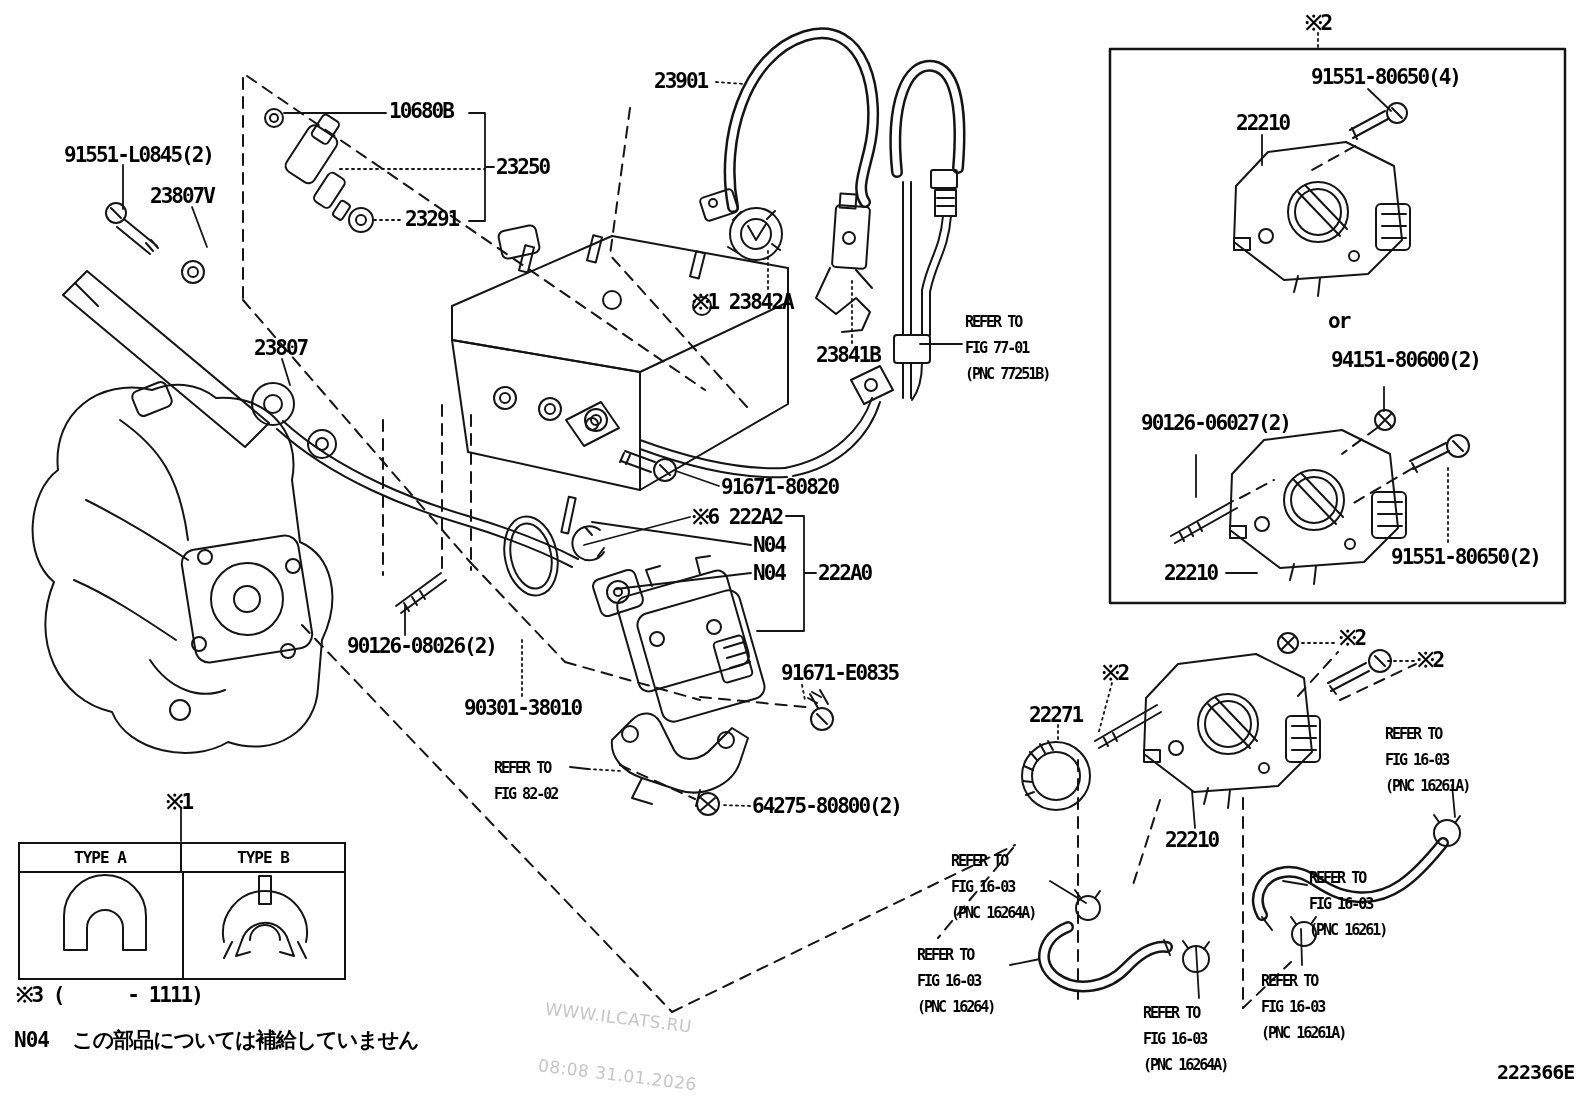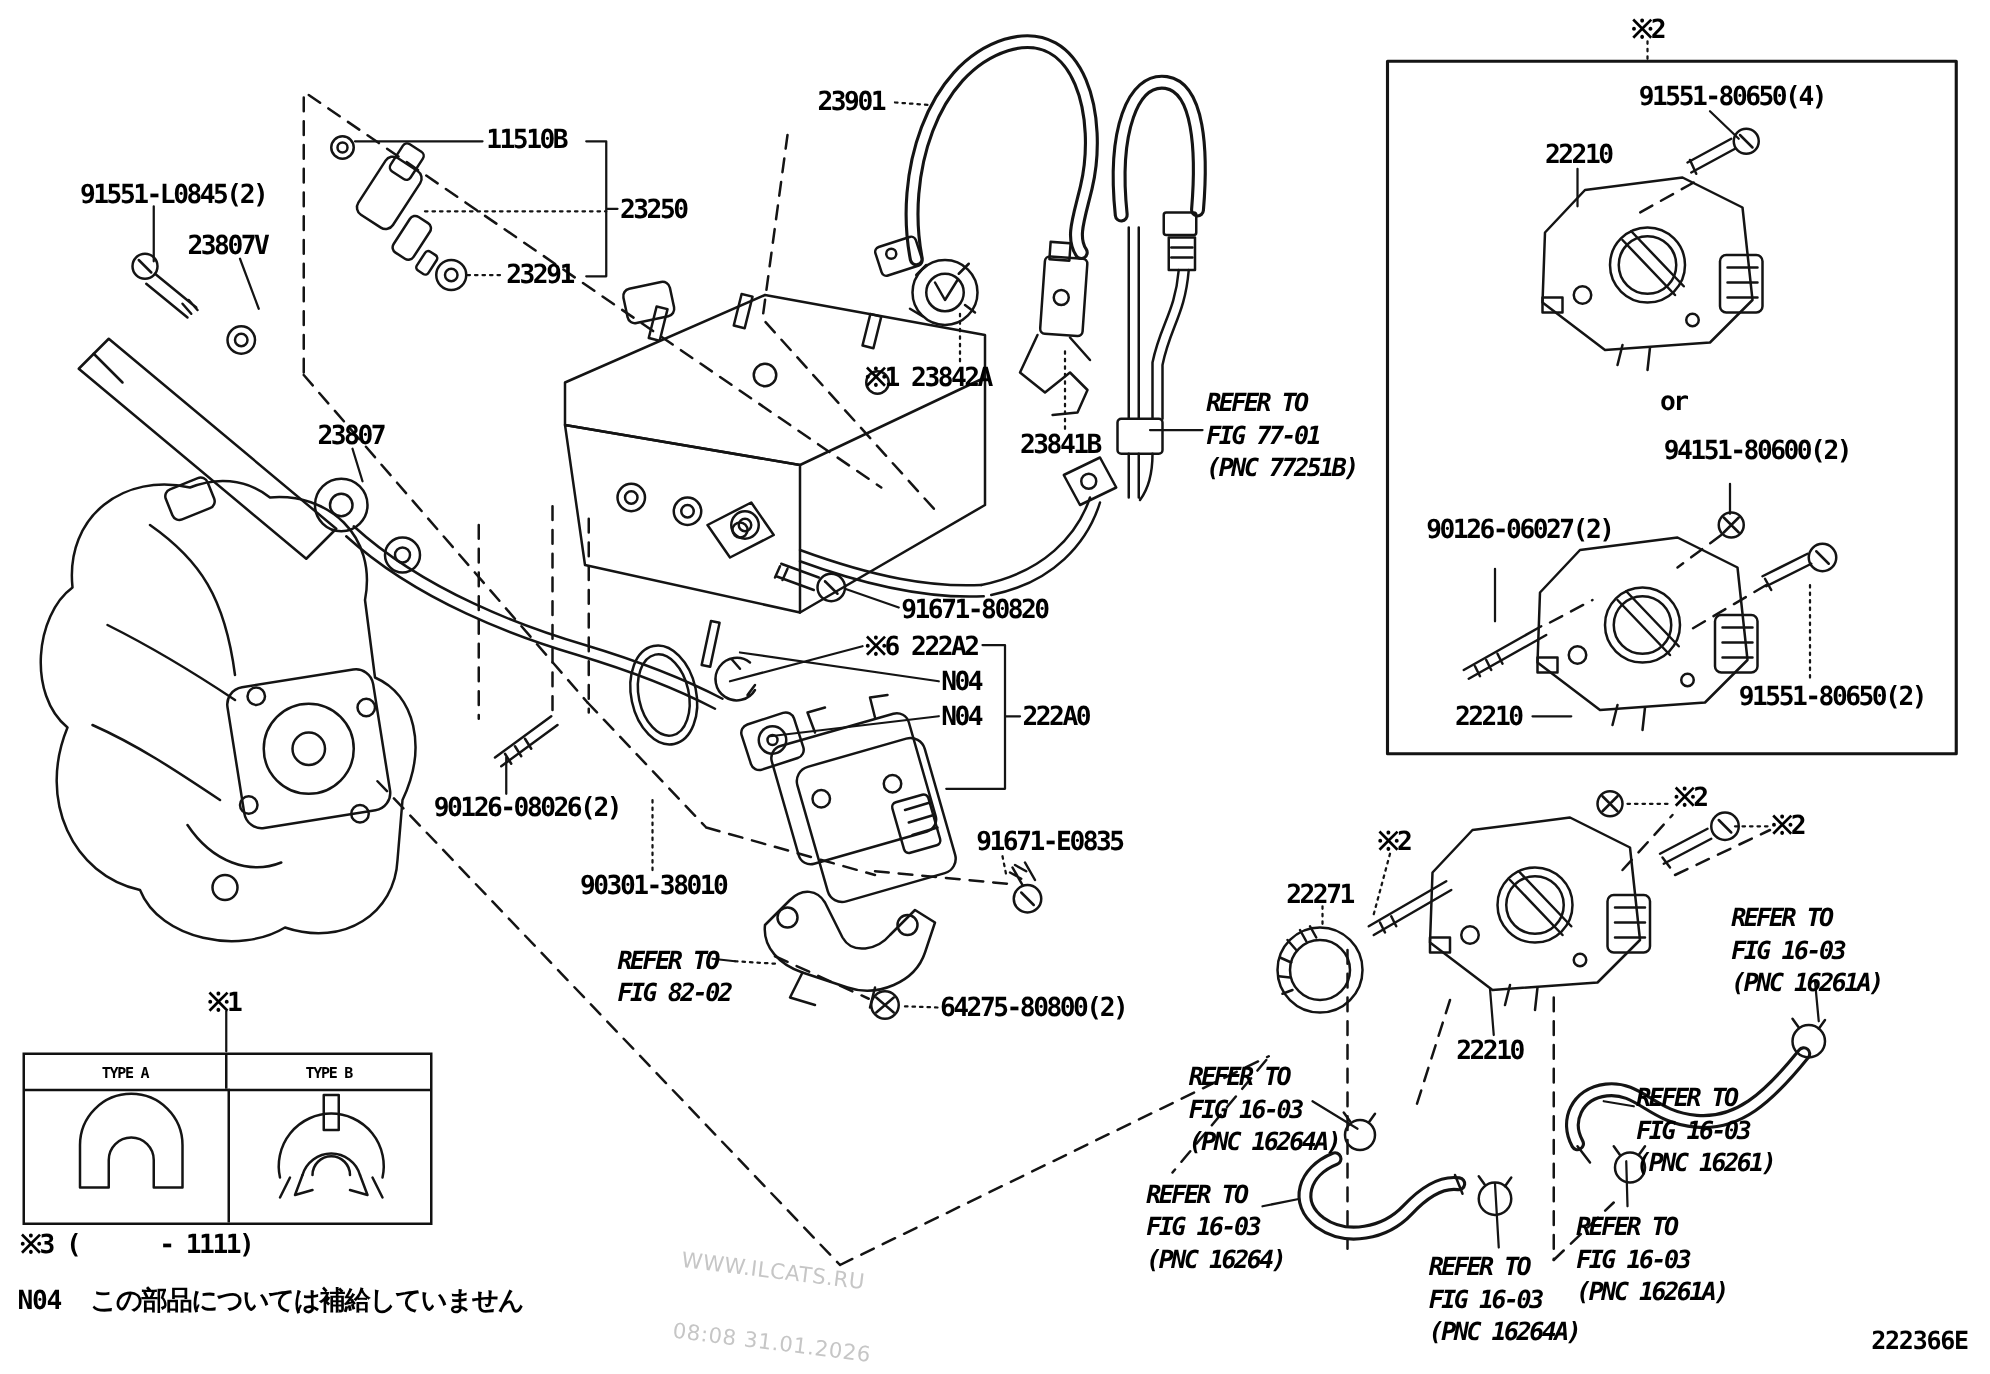--- a/index.html
+++ b/index.html
@@ -1,30 +1,30 @@
 <!DOCTYPE html>
 <html><head>
 <meta charset="utf-8">
 <style>
   html,body{margin:0;padding:0;background:#fff;}
   #stage{position:relative;width:1592px;height:1099px;background:#fff;overflow:hidden;
          font-family:"DejaVu Sans Mono","Liberation Mono",monospace;}
   #art{position:absolute;left:0;top:0;z-index:1;}
   .lbl{position:absolute;z-index:3;color:#000;font-weight:bold;font-size:21px;
        letter-spacing:-2px;white-space:pre;line-height:1.0;}
-  .ref{font-size:20px;line-height:26px;white-space:pre-line;font-style:italic;}
+  .ref{font-size:15px;line-height:26px;white-space:pre-line;}
   .note{font-size:21px;letter-spacing:-1px;}
   .wm{position:absolute;z-index:2;color:#c6c6c6;font-family:"DejaVu Sans","Liberation Sans",sans-serif;
       font-size:17px;line-height:19px;transform:rotate(7deg);letter-spacing:0.5px;white-space:pre;}
   .doccode{position:absolute;z-index:3;color:#000;font-weight:bold;font-size:20px;letter-spacing:-1px;}
   .cliptable{position:absolute;left:18px;top:842px;width:328px;height:138px;z-index:2;
              border:2px solid #111;box-sizing:border-box;background:transparent;}
   .cliptable .hdr{display:flex;height:27px;border-bottom:2px solid #111;}
   .cliptable .cell{flex:0 0 50%;display:flex;align-items:center;justify-content:center;
-                   font-weight:bold;font-size:12px;letter-spacing:-1px;box-sizing:border-box;}
+                   font-weight:bold;font-size:16px;letter-spacing:-1px;box-sizing:border-box;}
   .cliptable .cell.first{border-right:2px solid #111;}
   .cliptable .vsep{position:absolute;left:162px;top:27px;bottom:0;width:2px;background:#111;}
 </style>
 </head>
 <body>
 
 <div id="stage">
 
 <svg id="art" width="1592" height="1099" viewBox="0 0 1592 1099" xmlns="http://www.w3.org/2000/svg">
   <defs>
@@ -281,21 +281,21 @@
       <path d="M242,940 A24,24 0 0 1 288,940"></path>
       <path d="M250,940 A15,15 0 0 1 280,940"></path>
       <rect x="259" y="876" width="12" height="28"></rect>
       <path d="M242,940 L236,956 L250,952 M288,940 L294,956 L280,952 M232,942 L224,958 M298,942 L306,958"></path>
     </g>
   </g>
 </svg>
 
   <div class="lbl" style="left:64px;top:145px">91551-L0845(2)</div>
   <div class="lbl" style="left:150px;top:186px">23807V</div>
-  <div class="lbl" style="left:389px;top:101px">11510B</div>
+  <div class="lbl" style="left:389px;top:101px">10680B</div>
   <div class="lbl" style="left:496px;top:157px">23250</div>
   <div class="lbl" style="left:405px;top:209px">23291</div>
   <div class="lbl" style="left:654px;top:71px">23901</div>
   <div class="lbl" style="left:692px;top:292px">※1 23842A</div>
   <div class="lbl" style="left:816px;top:345px">23841B</div>
   <div class="lbl ref" style="left:965px;top:309px">REFER TO
 FIG 77-01
 (PNC 77251B)</div>
   <div class="lbl" style="left:1305px;top:13px">※2</div>
   <div class="lbl" style="left:1311px;top:67px">91551-80650(4)</div>

